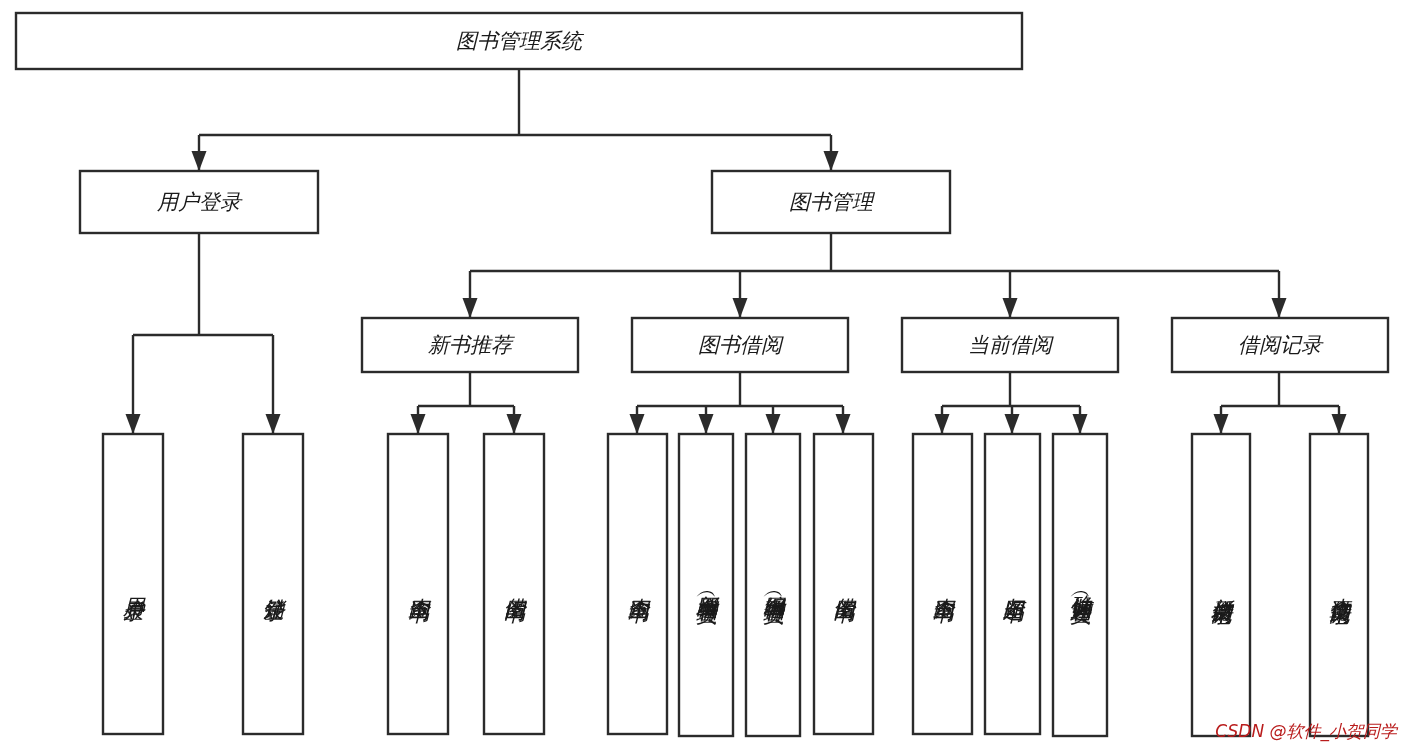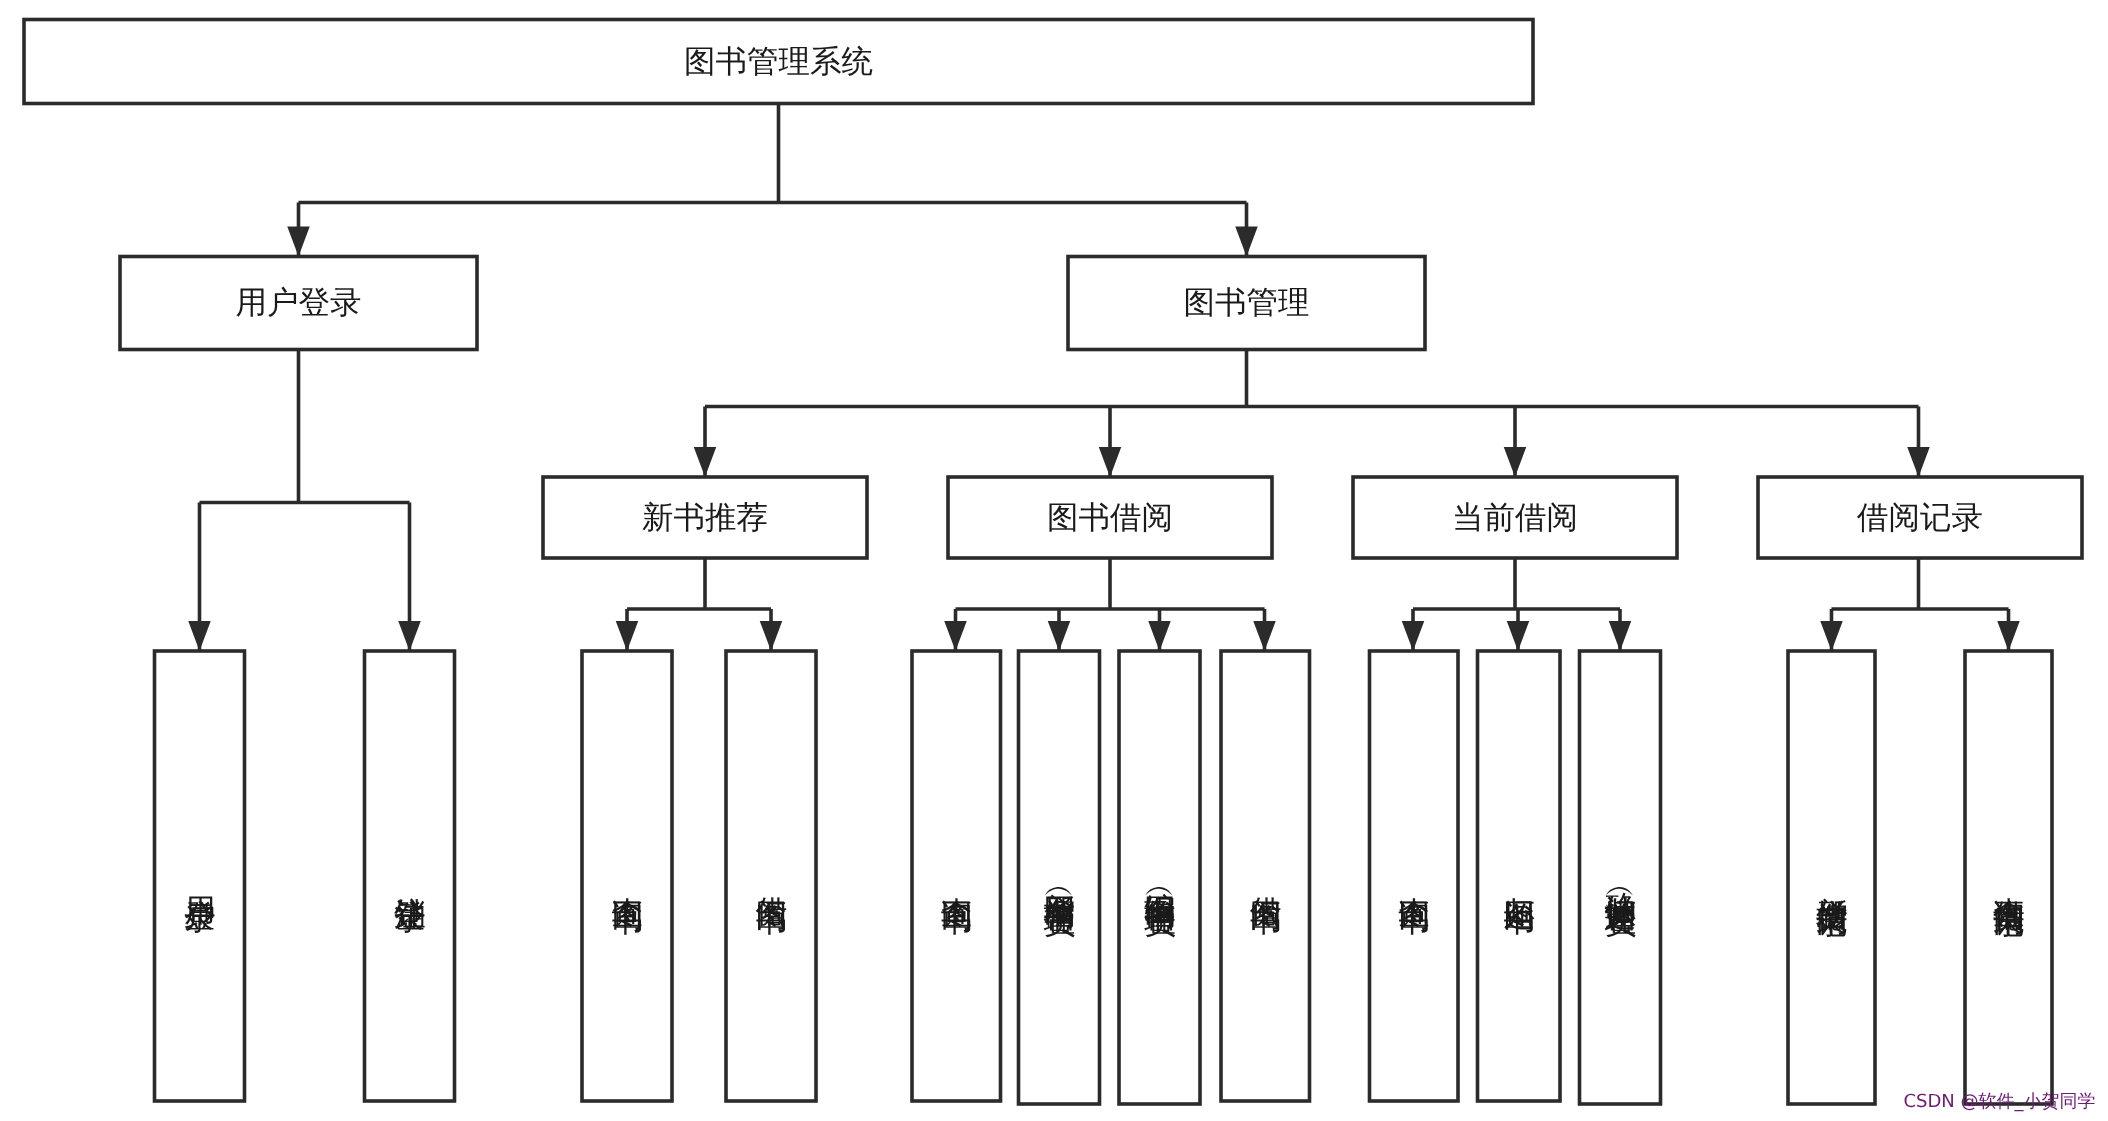--- a/index.html
+++ b/index.html
@@ -11,20 +11,21 @@
     width: 1405px;
     height: 747px;
     font-family: "DejaVu Sans", "Liberation Sans", sans-serif;
     overflow: hidden;
   }
   #diagram-root {
     position: relative;
     width: 1405px;
     height: 747px;
     background: #ffffff;
+    font-style: italic;
   }
   svg#tree-svg {
     position: absolute;
     left: 0;
     top: 0;
     width: 1405px;
     height: 747px;
   }
   .node-box {
     fill: #ffffff;
@@ -63,22 +64,22 @@
     color: #1a1a1a;
     letter-spacing: 1.5px;
     white-space: nowrap;
     pointer-events: none;
   }
   .watermark {
     position: absolute;
     right: 8px;
     bottom: 4px;
     font-family: "DejaVu Sans", "Liberation Sans", sans-serif;
-    font-size: 12px;
-    color: #701a75;
+    font-size: 17px;
+    color: #b91c1c;
     white-space: nowrap;
     pointer-events: none;
   }
 </style>
 </head>
 <body>
 
 <div id="diagram-root">
 
   <svg id="tree-svg" viewBox="0 0 1405 747">

